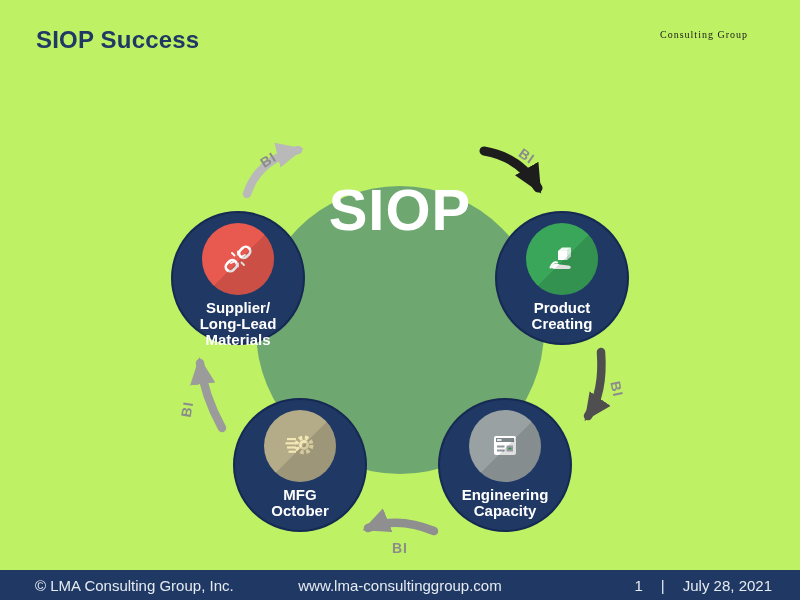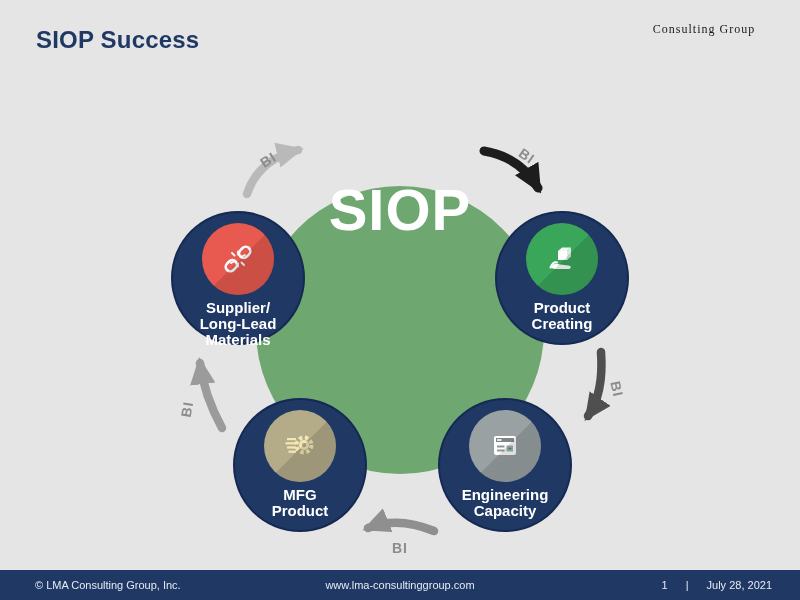--- a/index.html
+++ b/index.html
@@ -1,34 +1,34 @@
 <!DOCTYPE html>
 <html><head>
 <meta charset="utf-8">
 <style>
   html,body{margin:0;padding:0;}
   body{
     width:800px;height:600px;overflow:hidden;background:#fff;
     font-family:"Liberation Sans","DejaVu Sans",sans-serif;
     position:relative;
   }
-  .slide{position:absolute;inset:0;background:#e5e5e5;}
+  .slide{position:absolute;inset:0;background:#bef264;}
 
   
   .header{position:absolute;left:36px;top:26px;}
   .title{font-size:24px;font-weight:700;color:#1f3864;letter-spacing:.2px;}
   .subtitle{font-size:19px;font-weight:600;color:#2e75b6;margin-top:2px;}
 
   
   .logo{position:absolute;right:26px;top:16px;width:140px;text-align:center;}
   .logo-row{display:flex;align-items:center;justify-content:center;}
   .logo-name{font-family:"Liberation Serif","DejaVu Serif",serif;font-size:32px;color:#111;
     letter-spacing:1px;margin-left:2px;line-height:1;}
-  .logo-tagline{font-family:"Liberation Serif","DejaVu Serif",serif;font-size:12px;color:#1a1a1a;
-    letter-spacing:1px;margin-top:6px;text-align:center;}
+  .logo-tagline{font-family:"Liberation Serif","DejaVu Serif",serif;font-size:10px;color:#1a1a1a;
+    letter-spacing:1px;margin-top:13px;text-align:center;}
 
   
   .diagram{position:absolute;inset:0;}
   .green-circle{
     position:absolute;left:256px;top:186px;width:288px;height:288px;border-radius:50%;
     background:#6ea870;display:flex;align-items:flex-start;justify-content:center;
   }
   .center-label{font-size:58px;font-weight:700;color:#ffffff;letter-spacing:1px;margin-top:-10px;}
 
   .node{
@@ -60,21 +60,21 @@
   .ic-mfg{background:#b4ab89;}
   .ic-supplier{background:#e85a50;}
 
   .arrows-layer{position:absolute;inset:0;pointer-events:none;}
   .bi-label{font-family:"Liberation Sans","DejaVu Sans",sans-serif;font-size:14px;font-weight:700;
     fill:#8c8c8c;letter-spacing:1px;}
 
   
   .footer{
     position:absolute;left:0;right:0;bottom:0;height:30px;background:#1f3864;
-    display:flex;align-items:center;color:#e6ebf2;font-size:11px;
+    display:flex;align-items:center;color:#e6ebf2;font-size:15px;
   }
   .footer-left{position:absolute;left:35px;}
   .footer-center{position:absolute;left:0;right:0;text-align:center;}
   .footer-right{position:absolute;right:28px;display:flex;gap:18px;align-items:center;}
 </style>
 </head>
 <body>
 
 <div class="slide">
 
@@ -163,21 +163,21 @@
             <rect x="5.5" y="16.2" width="10.5" height="2.2"></rect>
             <rect x="7" y="20.4" width="9" height="2.2"></rect>
             <rect x="8.5" y="24.6" width="7.5" height="2.2"></rect>
           </g>
           <circle cx="24" cy="19" r="7.5" fill="none" stroke="#f3e7b4" stroke-width="4" stroke-dasharray="3.4 2.6"></circle>
           <circle cx="24" cy="19" r="5" fill="#f3e7b4"></circle>
           <circle cx="24" cy="19" r="2.2" fill="#b4ab89"></circle>
         </svg>
       </div>
       <div class="node-label">MFG
-Product</div>
+October</div>
     </div>
 
     <div class="node node-supplier">
       <div class="icon-circle ic-supplier">
         <svg width="40" height="40" viewBox="0 0 40 40">
           <g transform="rotate(45 20 20)" stroke="#fff" stroke-width="2.6" fill="none">
             <rect x="15.5" y="4.5" width="9" height="12" rx="4.5"></rect>
             <rect x="15.5" y="23.5" width="9" height="12" rx="4.5"></rect>
           </g>
           <g stroke="#fff" stroke-width="1.8" stroke-linecap="round">

